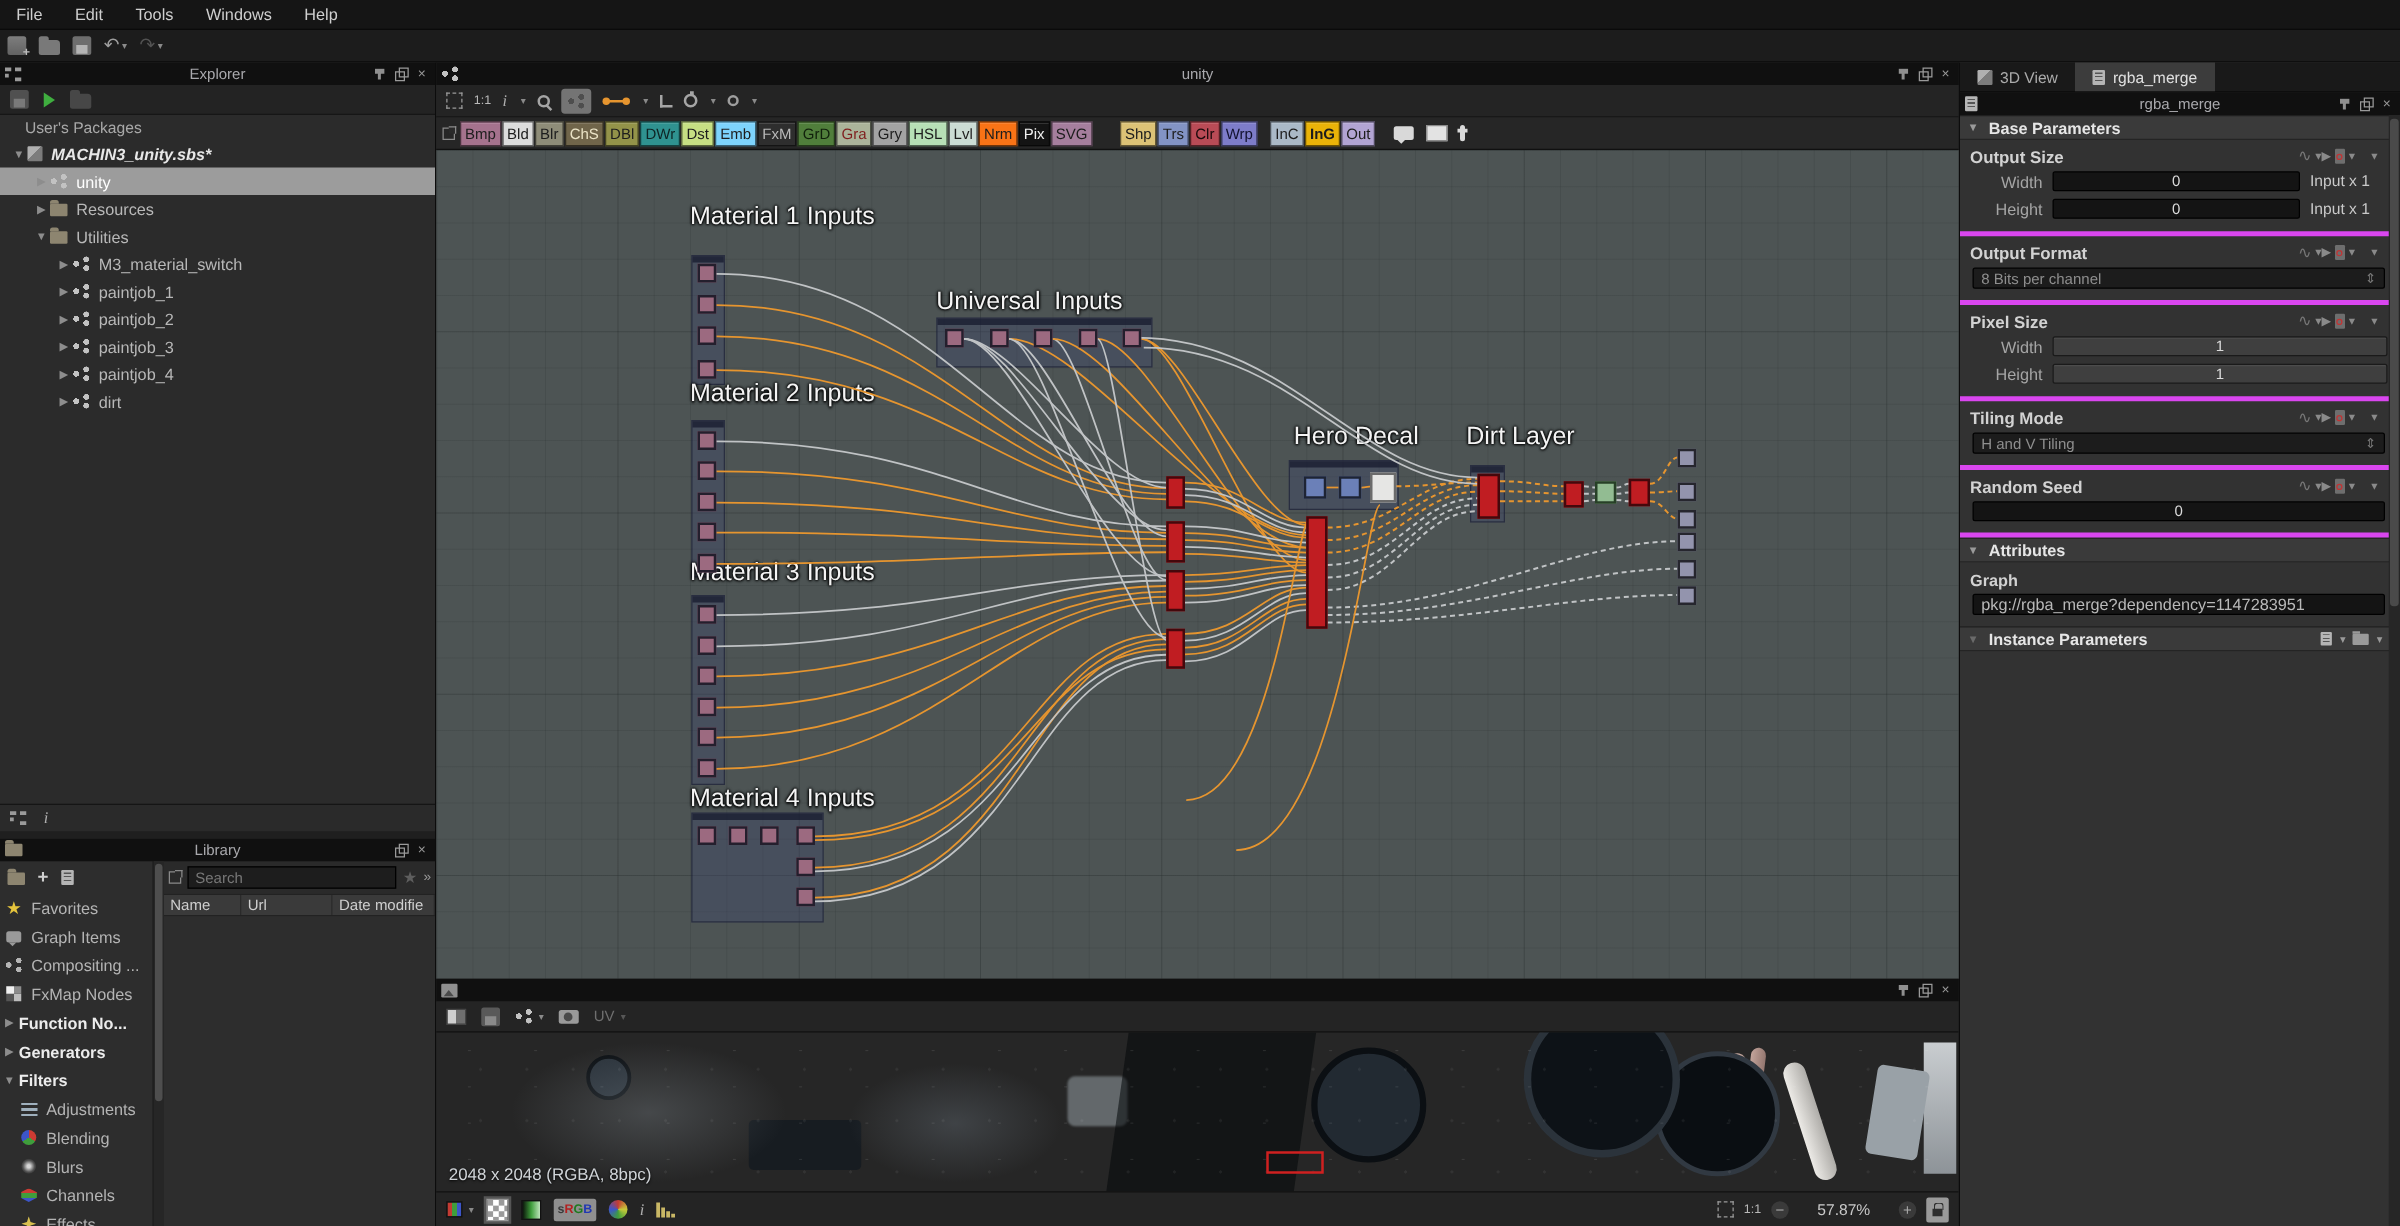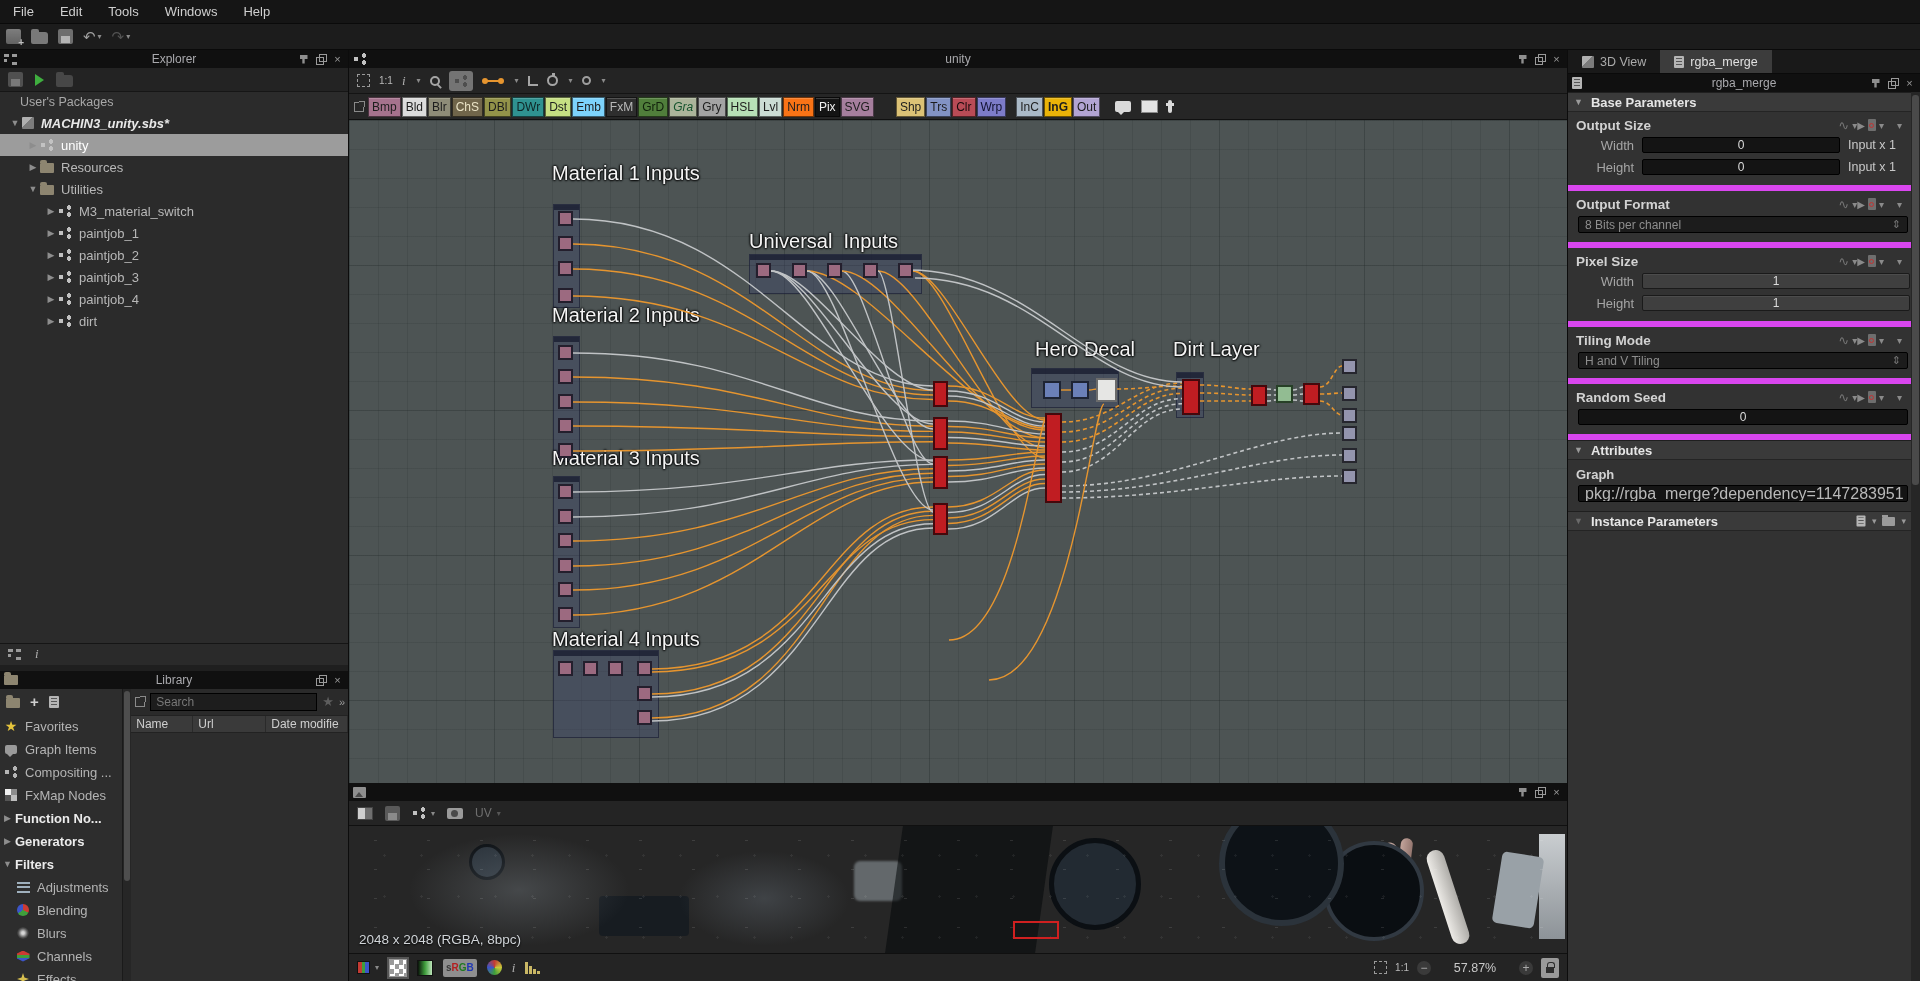--- a/index.html
+++ b/index.html
@@ -184,36 +184,36 @@
   
   .rtabs{height:24px;background:#191919;display:flex;align-items:flex-end;border-bottom:1px solid #0a0a0a;}
   .rtab{height:23px;padding:0 14px;display:flex;align-items:center;gap:6px;font-size:12.5px;color:#ababab;}
   .rtab.active{background:#3c3c3c;color:#e0e0e0;}
   .rscroll{flex:1;position:relative;background:#323232;overflow:hidden;}
   .rsb{position:absolute;right:0;top:0;bottom:0;width:9px;background:#262626;}
   .rsb::after{content:"";position:absolute;left:1px;right:1px;top:3px;height:390px;background:#4a4a4a;border-radius:3px;}
   .rsec{height:20px;background:#3a3a3a;border-top:1px solid #1f1f1f;border-bottom:1px solid #242424;display:flex;align-items:center;padding-left:6px;gap:8px;font-weight:bold;color:#e6e6e6;font-size:13px;}
   .rsec .arr{font-size:9px;color:#9a9a9a;}
   .rsec .secicons{margin-left:auto;margin-right:14px;display:flex;gap:6px;align-items:center;color:#9a9a9a;font-size:9px;}
-  .pgroup{padding:4px 10px 7px 8px;border-bottom:6px solid #d946ef;position:relative;}
+  .pgroup{padding:4px 10px 7px 8px;border-bottom:4px solid #d946ef;position:relative;}
   .phead{display:flex;align-items:center;height:18px;}
   .phead .plabel{font-weight:bold;color:#d2d2d2;font-size:13.5px;}
   .picons{margin-left:auto;display:flex;align-items:center;gap:3px;color:#8a8a8a;font-size:10px;margin-right:8px;}
   .picons .wave{font-size:13px;color:#777;}
   .picons .rdot{width:8px;height:12px;background:#6e6e6e;border-radius:1px;display:inline-flex;align-items:center;justify-content:center;}
   .picons .rdot i{width:5px;height:5px;border:1.5px solid #c23333;border-radius:50%;display:block;}
   .picons .endarr{margin-left:10px;}
   .prow{display:flex;align-items:center;height:22px;gap:8px;}
   .prow .rlab{width:58px;text-align:right;color:#a5a5a5;font-size:13px;}
   .slider{flex:1;height:16px;background:#141414;border:1px solid #000;border-radius:2px;color:#dcdcdc;font-size:12px;display:flex;align-items:center;justify-content:center;}
   .slider.lit{background:#3f3f3f;border-color:#1a1a1a;box-shadow:inset 0 1px 0 rgba(255,255,255,.07);}
   .suffix{width:62px;color:#c9c9c9;font-size:12.5px;}
   .dropdown{height:17px;margin:3px 2px 2px 2px;background:#1c1c1c;border:1px solid #000;border-radius:2px;display:flex;align-items:center;padding:0 6px;color:#8e8e8e;font-size:12px;}
   .dropdown .ud{margin-left:auto;color:#777;font-size:11px;}
-  .pathbox{height:17px;margin:2px 2px;background:#141414;border:1px solid #000;border-radius:2px;display:flex;align-items:center;padding:0 6px;color:#b9b9b9;font-size:16px;white-space:nowrap;overflow:hidden;}
+  .pathbox{height:17px;margin:2px 2px;background:#141414;border:1px solid #000;border-radius:2px;display:flex;align-items:center;padding:0 6px;color:#b9b9b9;font-size:13px;white-space:nowrap;overflow:hidden;}
   .plab2{font-weight:bold;color:#d2d2d2;font-size:13px;padding:3px 0 1px 0;}
   .i-foldersm{width:13px;height:9px;background:#9a9a9a;border-radius:1px;position:relative;}
   .i-foldersm::before{content:"";position:absolute;top:-2px;left:0;width:6px;height:2px;background:#9a9a9a;}
 </style>
 </head>
 <body>
 
 <div id="app">
 
   <div class="menubar" id="menubar">
@@ -463,21 +463,21 @@
         <span class="fbtn" style="background: rgb(165, 114, 141); color: rgb(29, 29, 29);">Bmp</span>
             <span class="fbtn" style="background: rgb(220, 220, 220); color: rgb(29, 29, 29);">Bld</span>
             <span class="fbtn" style="background: rgb(142, 140, 120); color: rgb(29, 29, 29);">Blr</span>
             <span class="fbtn" style="background: rgb(112, 101, 74); color: rgb(234, 227, 198);">ChS</span>
             <span class="fbtn" style="background: rgb(147, 147, 73); color: rgb(29, 29, 29);">DBl</span>
             <span class="fbtn" style="background: rgb(47, 146, 144); color: rgb(14, 36, 36);">DWr</span>
             <span class="fbtn" style="background: rgb(198, 223, 131); color: rgb(29, 29, 29);">Dst</span>
             <span class="fbtn" style="background: #7dd3fc; color: rgb(29, 29, 29);">Emb</span>
             <span class="fbtn" style="background: rgb(46, 46, 46); color: rgb(185, 185, 185);">FxM</span>
             <span class="fbtn" style="background: rgb(80, 126, 59); color: rgb(16, 32, 11);">GrD</span>
-            <span class="fbtn" style="background: rgb(171, 180, 154); color: #14532d; font-style: italic;">Gra</span>
+            <span class="fbtn" style="background: rgb(171, 180, 154); color: #7f1d1d;">Gra</span>
             <span class="fbtn" style="background: rgb(163, 163, 163); color: rgb(29, 29, 29);">Gry</span>
             <span class="fbtn" style="background: rgb(183, 224, 182); color: rgb(29, 29, 29);">HSL</span>
             <span class="fbtn" style="background: rgb(203, 220, 212); color: rgb(29, 29, 29);">Lvl</span>
             <span class="fbtn" style="background: #f97316; color: rgb(29, 29, 29);">Nrm</span>
             <span class="fbtn" style="background: rgb(20, 20, 20); color: rgb(239, 239, 239);">Pix</span>
             <span class="fbtn" style="background: rgb(165, 126, 157); color: rgb(29, 29, 29);">SVG</span>
             <span class="fbtn" style="background: rgb(220, 194, 118); color: rgb(29, 29, 29); margin-left: 21px;">Shp</span>
             <span class="fbtn" style="background: rgb(130, 147, 196); color: rgb(29, 29, 29);">Trs</span>
             <span class="fbtn" style="background: rgb(185, 75, 86); color: rgb(26, 10, 12);">Clr</span>
             <span class="fbtn" style="background: rgb(125, 124, 201); color: rgb(18, 18, 48);">Wrp</span>

